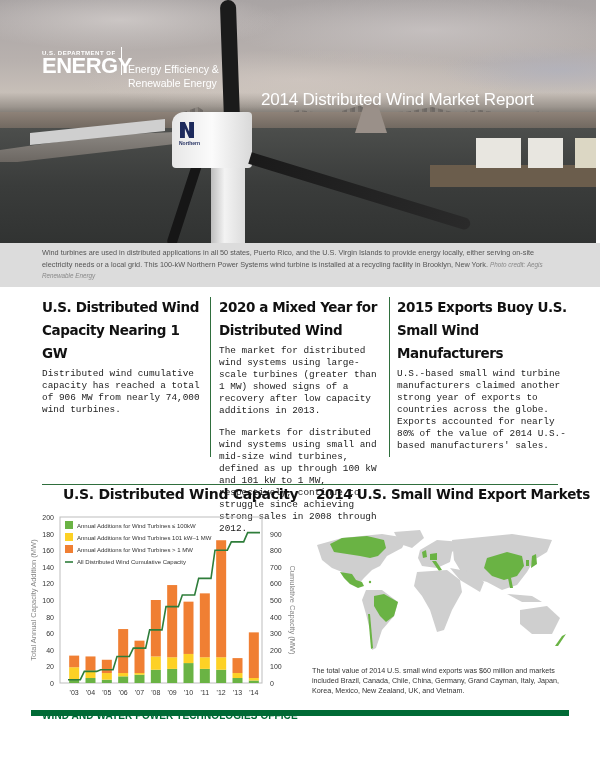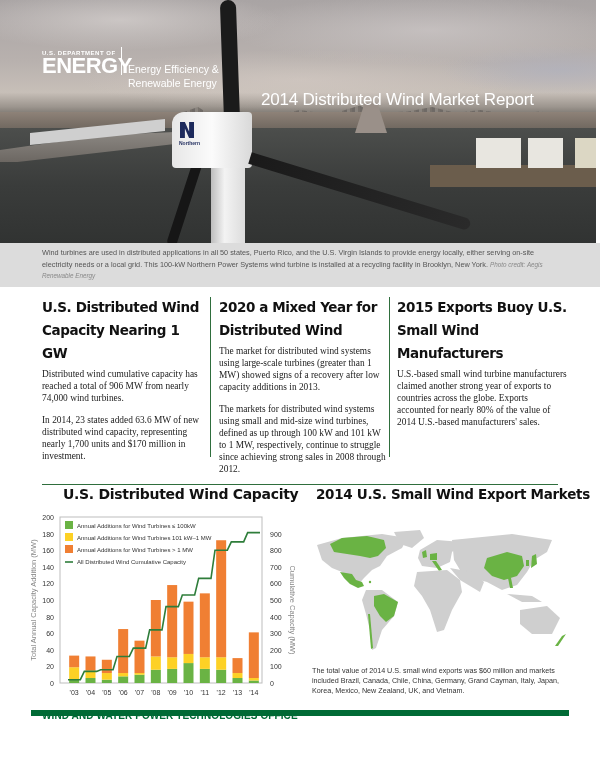--- a/index.html
+++ b/index.html
@@ -66,21 +66,21 @@
   
   .caption-band {
     position: absolute; left: 0; top: 243px; width: 600px; height: 44px; background: #dcdcdc;
     padding: 4px 42px 0 42px; font-size: 7.3px; line-height: 11.5px; color: #555;
   }
   .caption-band .credit { font-style: italic; font-size: 6.3px; color: #888; }
 
   
   .col { position: absolute; top: 296px; }
   .col h2 { font-family: "DejaVu Sans", sans-serif; font-weight: bold; font-size: 13.5px; line-height: 23px; color: #111; letter-spacing: -0.4px; margin-bottom: 3px; }
-  .col p { font-family: Liberation Serif, serif; font-size: 9.4px; line-height: 12px; color: #222; margin-bottom: 10px; }
+  .col p { font-family: Liberation Mono, monospace; font-size: 9.4px; line-height: 12px; color: #222; margin-bottom: 10px; }
   .col1 { left: 42px; width: 158px; }
   .col2 { left: 219px; width: 168px; }
   .col3 { left: 397px; width: 170px; }
   .vdivider { position: absolute; top: 297px; width: 1px; height: 160px; background: #2f6e3d; }
   .hdivider { position: absolute; left: 42px; top: 484px; width: 516px; height: 1px; background: #2f6e3d; }
 
   
   .chart-title { position: absolute; left: 63px; top: 486px; font-family: "DejaVu Sans", sans-serif; font-size: 14px; font-weight: bold; color: #111; letter-spacing: -0.3px; }
   .chart-svg { position: absolute; left: 0; top: 505px; }
 
@@ -127,21 +127,20 @@
 </div>
 
 <div class="caption-band">
   <span>Wind turbines are used in distributed applications in all 50 states, Puerto Rico, and the U.S. Virgin Islands to provide energy locally, either serving on-site electricity needs or a local grid.  This 100-kW Northern Power Systems wind turbine is installed at a recycling facility in Brooklyn, New York.</span>
   <span class="credit">Photo credit: Aegis Renewable Energy</span>
 </div>
 
 <div class="col col1">
   <h2>U.S. Distributed Wind Capacity Nearing 1 GW</h2>
   <p>Distributed wind cumulative capacity has reached a total of 906 MW from nearly 74,000 wind turbines.</p>
-  <p>In 2014, 23 states added 63.6 MW of new distributed wind capacity, representing nearly 1,700 units and $170 million in investment.</p>
 </div>
 <div class="vdivider" style="left:210px"></div>
 <div class="col col2">
   <h2>2020 a Mixed Year for Distributed Wind</h2>
   <p>The market for distributed wind systems using large-scale turbines (greater than 1 MW) showed signs of a recovery after low capacity additions in 2013.</p>
   <p>The markets for distributed wind systems using small and mid-size wind turbines, defined as up through 100 kW and 101 kW to 1 MW, respectively, continue to struggle since achieving strong sales in 2008 through 2012.</p>
 </div>
 <div class="vdivider" style="left:389px"></div>
 <div class="col col3">
   <h2>2015 Exports Buoy U.S. Small Wind Manufacturers</h2>

